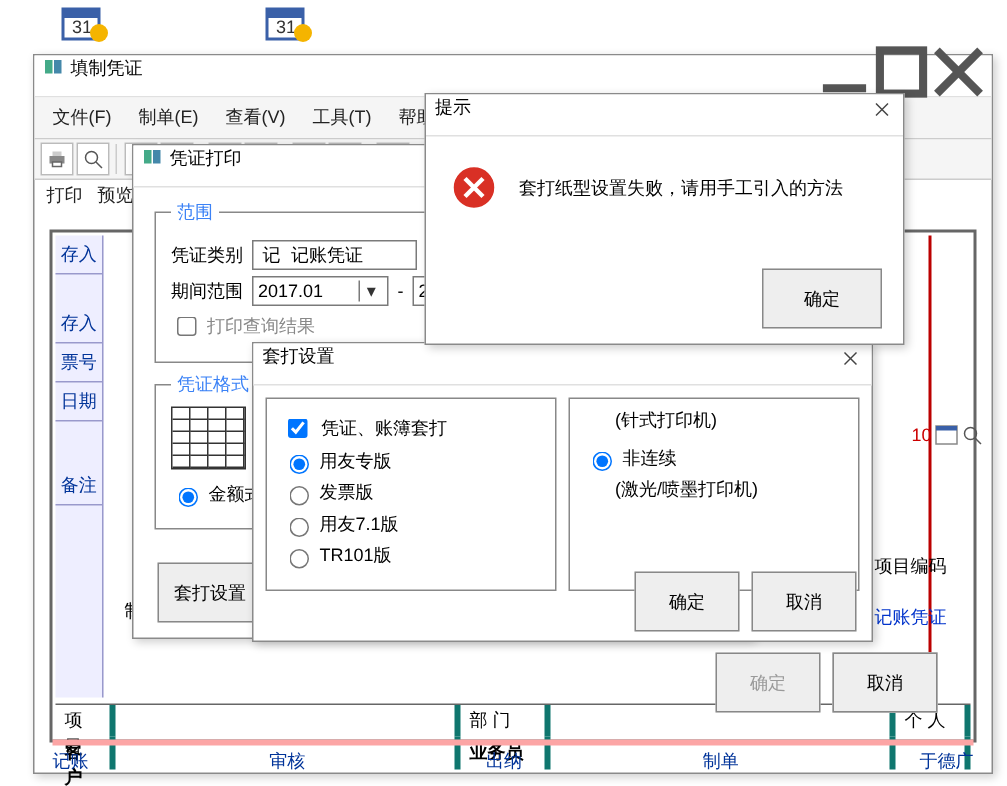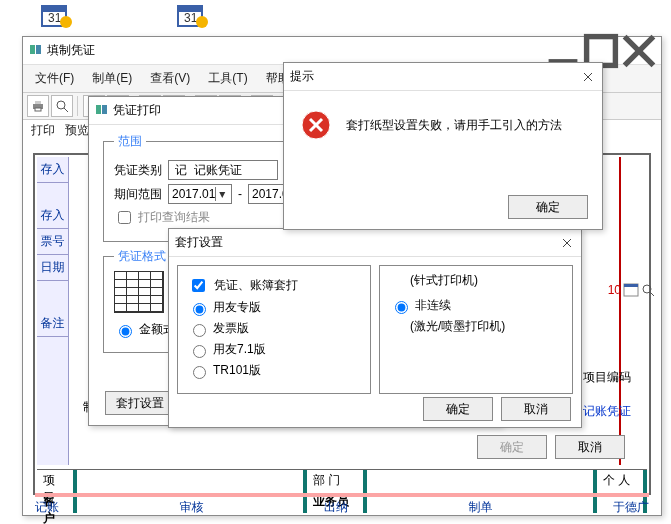--- a/index.html
+++ b/index.html
@@ -1,18 +1,18 @@
 <!DOCTYPE html>
 <html><head>
 <meta charset="utf-8">
 <style>
   * { box-sizing: border-box; font-family: "Microsoft YaHei", "SimSun", sans-serif; font-size: 12px; }
   body { margin: 0; background: #fff; width: 671px; height: 524px; position: relative; overflow: hidden; }
   .win { position: absolute; background: #fff; border: 1px solid #8a8a8a; box-shadow: 2px 2px 6px rgba(0,0,0,.2); }
-  .titlebar { display: flex; align-items: center; height: 28px; padding: 0 4px 0 6px; background: #fff; border-bottom: 1px solid #e0e0e0; }
+  .titlebar { display: flex; height: 28px; padding: 0 4px 0 6px; background: #fff; border-bottom: 1px solid #e0e0e0; }
   .titlebar .title { flex: 1; }
   .winctl { display: flex; gap: 2px; }
   .winbtn { width: 36px; height: 22px; display: flex; align-items: center; justify-content: center; color: #555; }
   .closeX { width: 20px; height: 20px; display:flex; align-items:center; justify-content:center; color:#444; }
   .closeX svg { width:10px; height:10px; }
   .menubar { display:flex; gap:10px; padding: 4px 8px; background:#f5f5f5; border-bottom:1px solid #ccc; color:#222; }
   .menubar span { padding:1px 4px; }
   .toolbar { display:flex; align-items:center; gap:2px; padding:2px 4px; border-bottom:1px solid #ccc; background:#f5f5f5; }
   .tbtn { width:22px; height:22px; border:1px solid #bbb; background:#fff; display:flex; align-items:center; justify-content:center; }
   .tbtn svg { width:14px; height:14px; }
@@ -21,21 +21,21 @@
 
   fieldset { border:1px solid #888; margin:6px 8px; padding:6px 10px 10px; }
   legend { padding:0 4px; color:#3b82f6; }
   .row { display:flex; align-items:center; gap:6px; margin:4px 0; }
   input[type=text], .combo { border:1px solid #7a7a7a; height:20px; padding:0 3px; background:#fff; }
   .combo { display:flex; align-items:center; }
   .dd { width:16px; text-align:center; border-left:1px solid #7a7a7a; color:#333; }
   .chk { display:flex; align-items:center; gap:4px; color:#888; }
   .chk input { }
   .radio { display:flex; align-items:center; gap:4px; }
-  .btn { min-width:70px; height:24px; border:1px solid #888; background:#eee; padding:2px 10px; display:inline-flex; align-items:center; justify-content:center; }
+  .btn { min-width:70px; height:40px; border:1px solid #888; background:#eee; padding:2px 10px; display:inline-flex; align-items:center; justify-content:center; }
 
   
   #mainWin { left:22px; top:36px; width:640px; height:480px; }
   #mainWin .body { position:relative; height: calc(100% - 28px - 26px - 26px - 22px); }
   .mainGrid { position:absolute; left:10px; right:10px; top:10px; bottom:24px; border:2px solid #666; background:#fff; }
   .bluecol { position:absolute; top:2px; bottom:28px; width:32px; background:#eef; border-right:1px solid #99c; }
   .bluecol .h { writing-mode: horizontal-tb; color:#003399; border-bottom:1px solid #99c; padding:4px 2px; text-align:center; }
   .redcol { position:absolute; right:2px; top:2px; bottom:28px; width:28px; border-left:2px solid #b00; }
   .botstrip { position:absolute; left:2px; right:2px; bottom:2px; height:22px; border-top:1px solid #666; display:flex; }
   .botstrip div { border-right:4px solid #0f766e; padding:2px 6px; }
@@ -279,21 +279,21 @@
       <legend>范围</legend>
       <div class="row">
         <span class="label">凭证类别</span>
         <div class="combo" style="width:110px">
           <span style="flex:0 0 18px; text-align:center">记</span>
           <span style="flex:1; padding-left:4px">记账凭证</span>
         </div>
       </div>
       <div class="row">
         <span class="label">期间范围</span>
-        <div class="combo" style="width:64px">
+        <div class="combo" style="width:91px">
             <span style="flex:1">2017.01</span>
             <span class="dd">▾</span>
           </div>
         <span>-</span>
         <div class="combo" style="width:60px">
             <span style="flex:1">2017.0</span>
           </div>
       </div>
       <div class="row chk">
         <input type="checkbox" style="">

